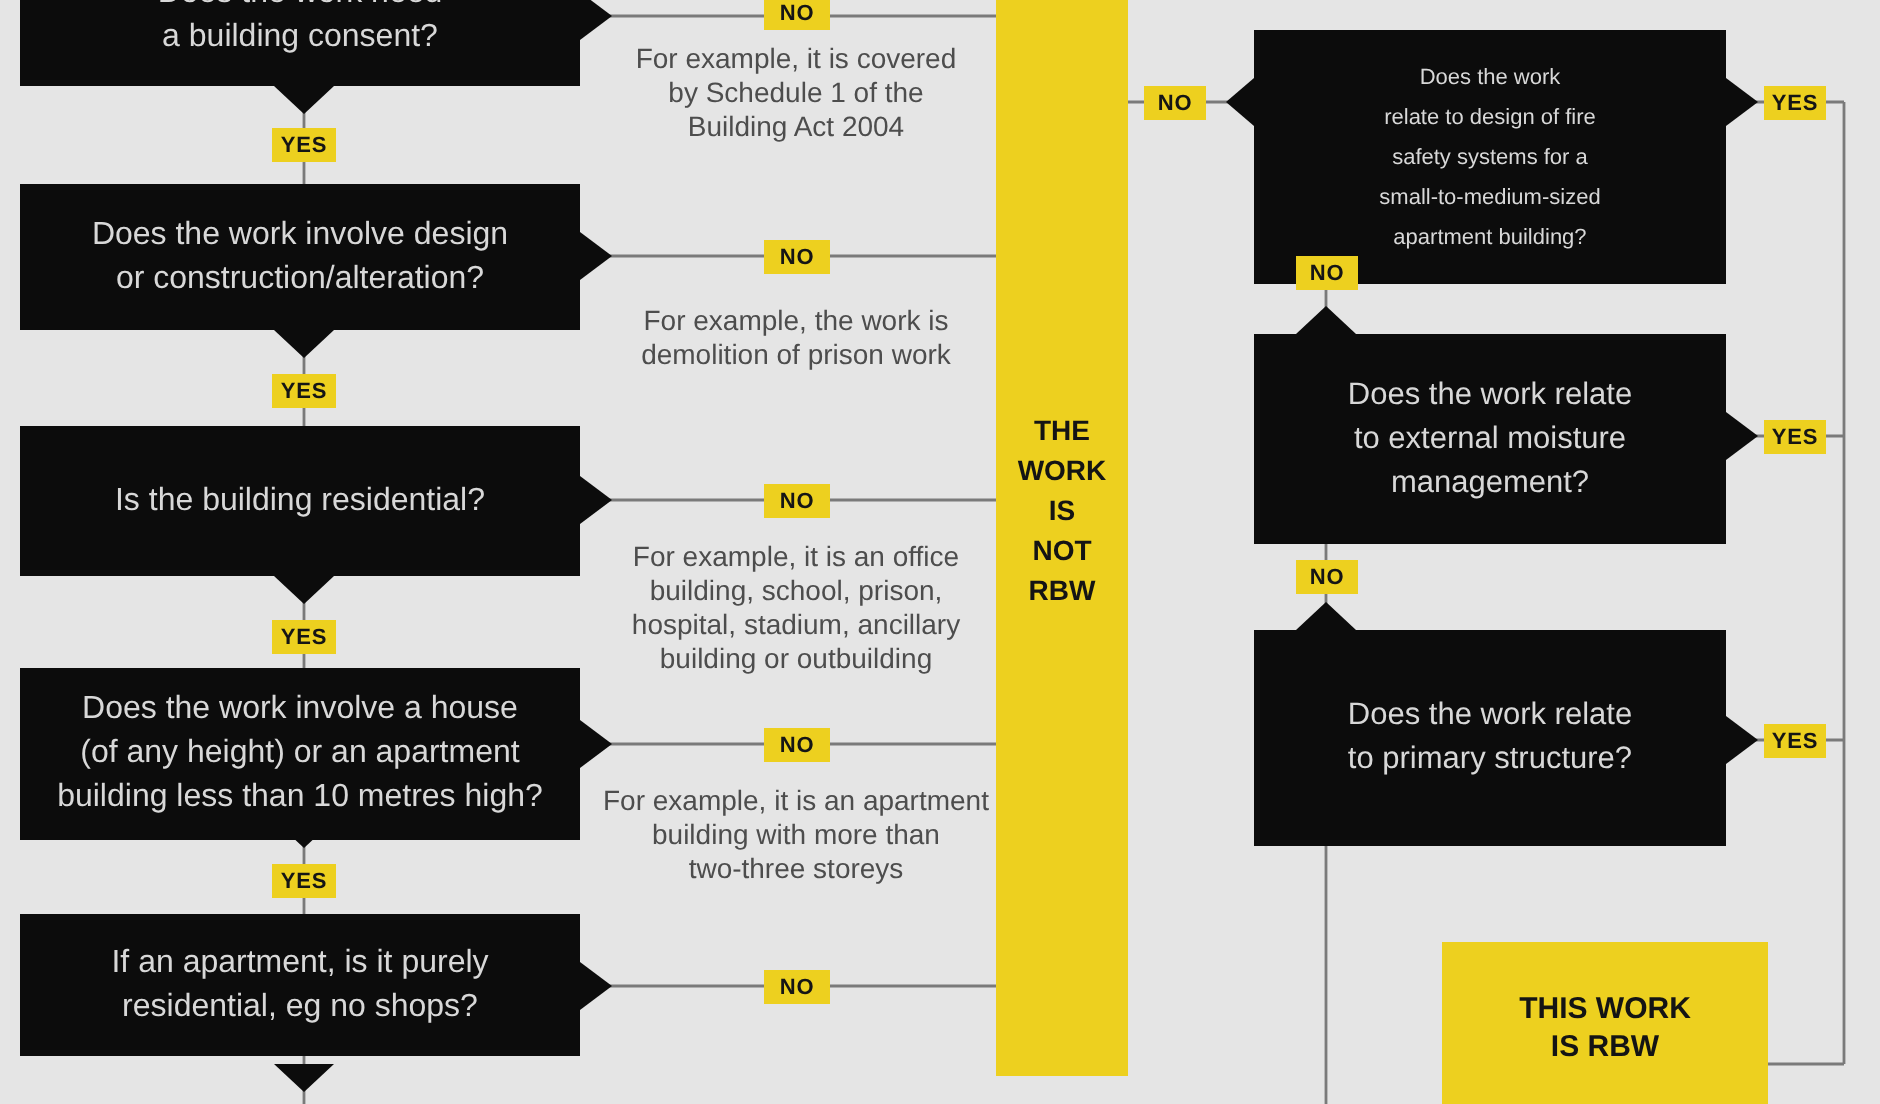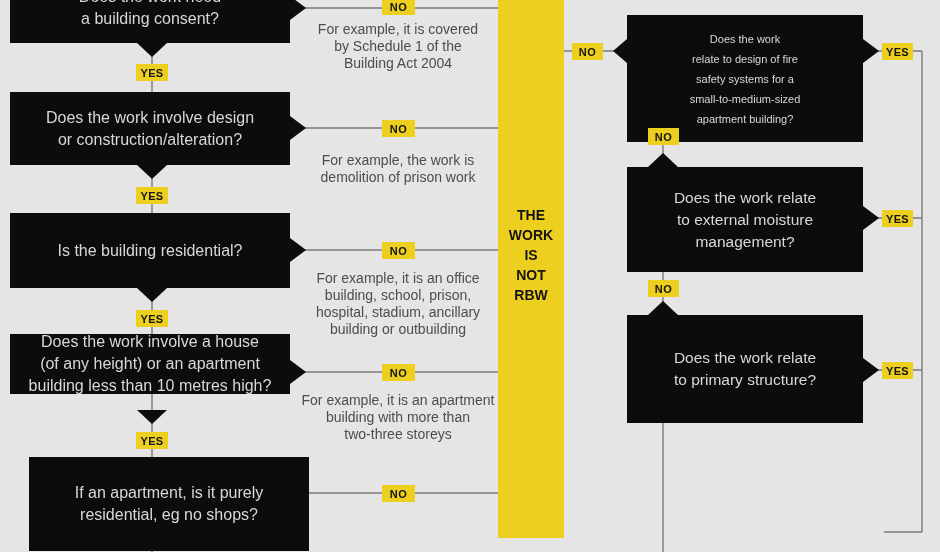--- a/index.html
+++ b/index.html
@@ -58,24 +58,24 @@
       <line x1="922" y1="51" x2="922" y2="532"></line>
       <line x1="884" y1="532" x2="922" y2="532"></line>
     </g>
   </svg>
 
   <div class="qbox left" style="top:-27px;height:70px;">Does the work need
 a building consent?</div>
   <div class="qbox left" style="top:213px;height:75px;">Is the building residential?</div>
   <div class="qbox left" style="top:92px;height:73px;">Does the work involve design
 or construction/alteration?</div>
-  <div class="qbox left" style="top:334px;height:60px;">Does the work involve a house
+  <div class="qbox left" style="top:334px;height:86px;">Does the work involve a house
 (of any height) or an apartment
 building less than 10 metres high?</div>
-  <div class="qbox left" style="top:457px;height:94px;margin-left:19px;">If an apartment, is it purely
+  <div class="qbox left" style="top:457px;height:71px;">If an apartment, is it purely
 residential, eg no shops?</div>
 
   <div class="tail right" style="left:290px;top:-4px;"></div>
   <div class="tail right" style="left:290px;top:116px;"></div>
   <div class="tail right" style="left:290px;top:238px;"></div>
   <div class="tail right" style="left:290px;top:360px;"></div>
   <div class="tail right" style="left:290px;top:481px;"></div>
 
   <div class="tail down" style="left:137px;top:43px;"></div>
   <div class="tail down" style="left:137px;top:165px;"></div>
@@ -133,14 +133,16 @@
   <div class="tail up" style="left:648px;top:153px;"></div>
   <div class="tail up" style="left:648px;top:301px;"></div>
 
   <div class="tag" style="left:648px;top:128px;width:31px;height:17px;">NO</div>
   <div class="tag" style="left:648px;top:280px;width:31px;height:17px;">NO</div>
 
   <div class="tag" style="left:882px;top:43px;width:31px;height:17px;">YES</div>
   <div class="tag" style="left:882px;top:210px;width:31px;height:17px;">YES</div>
   <div class="tag" style="left:882px;top:362px;width:31px;height:17px;">YES</div>
 
+  <div class="outcome" id="outcome-is-rbw">THIS WORK
+IS RBW</div>
 
 </div>
 
 </body></html>

